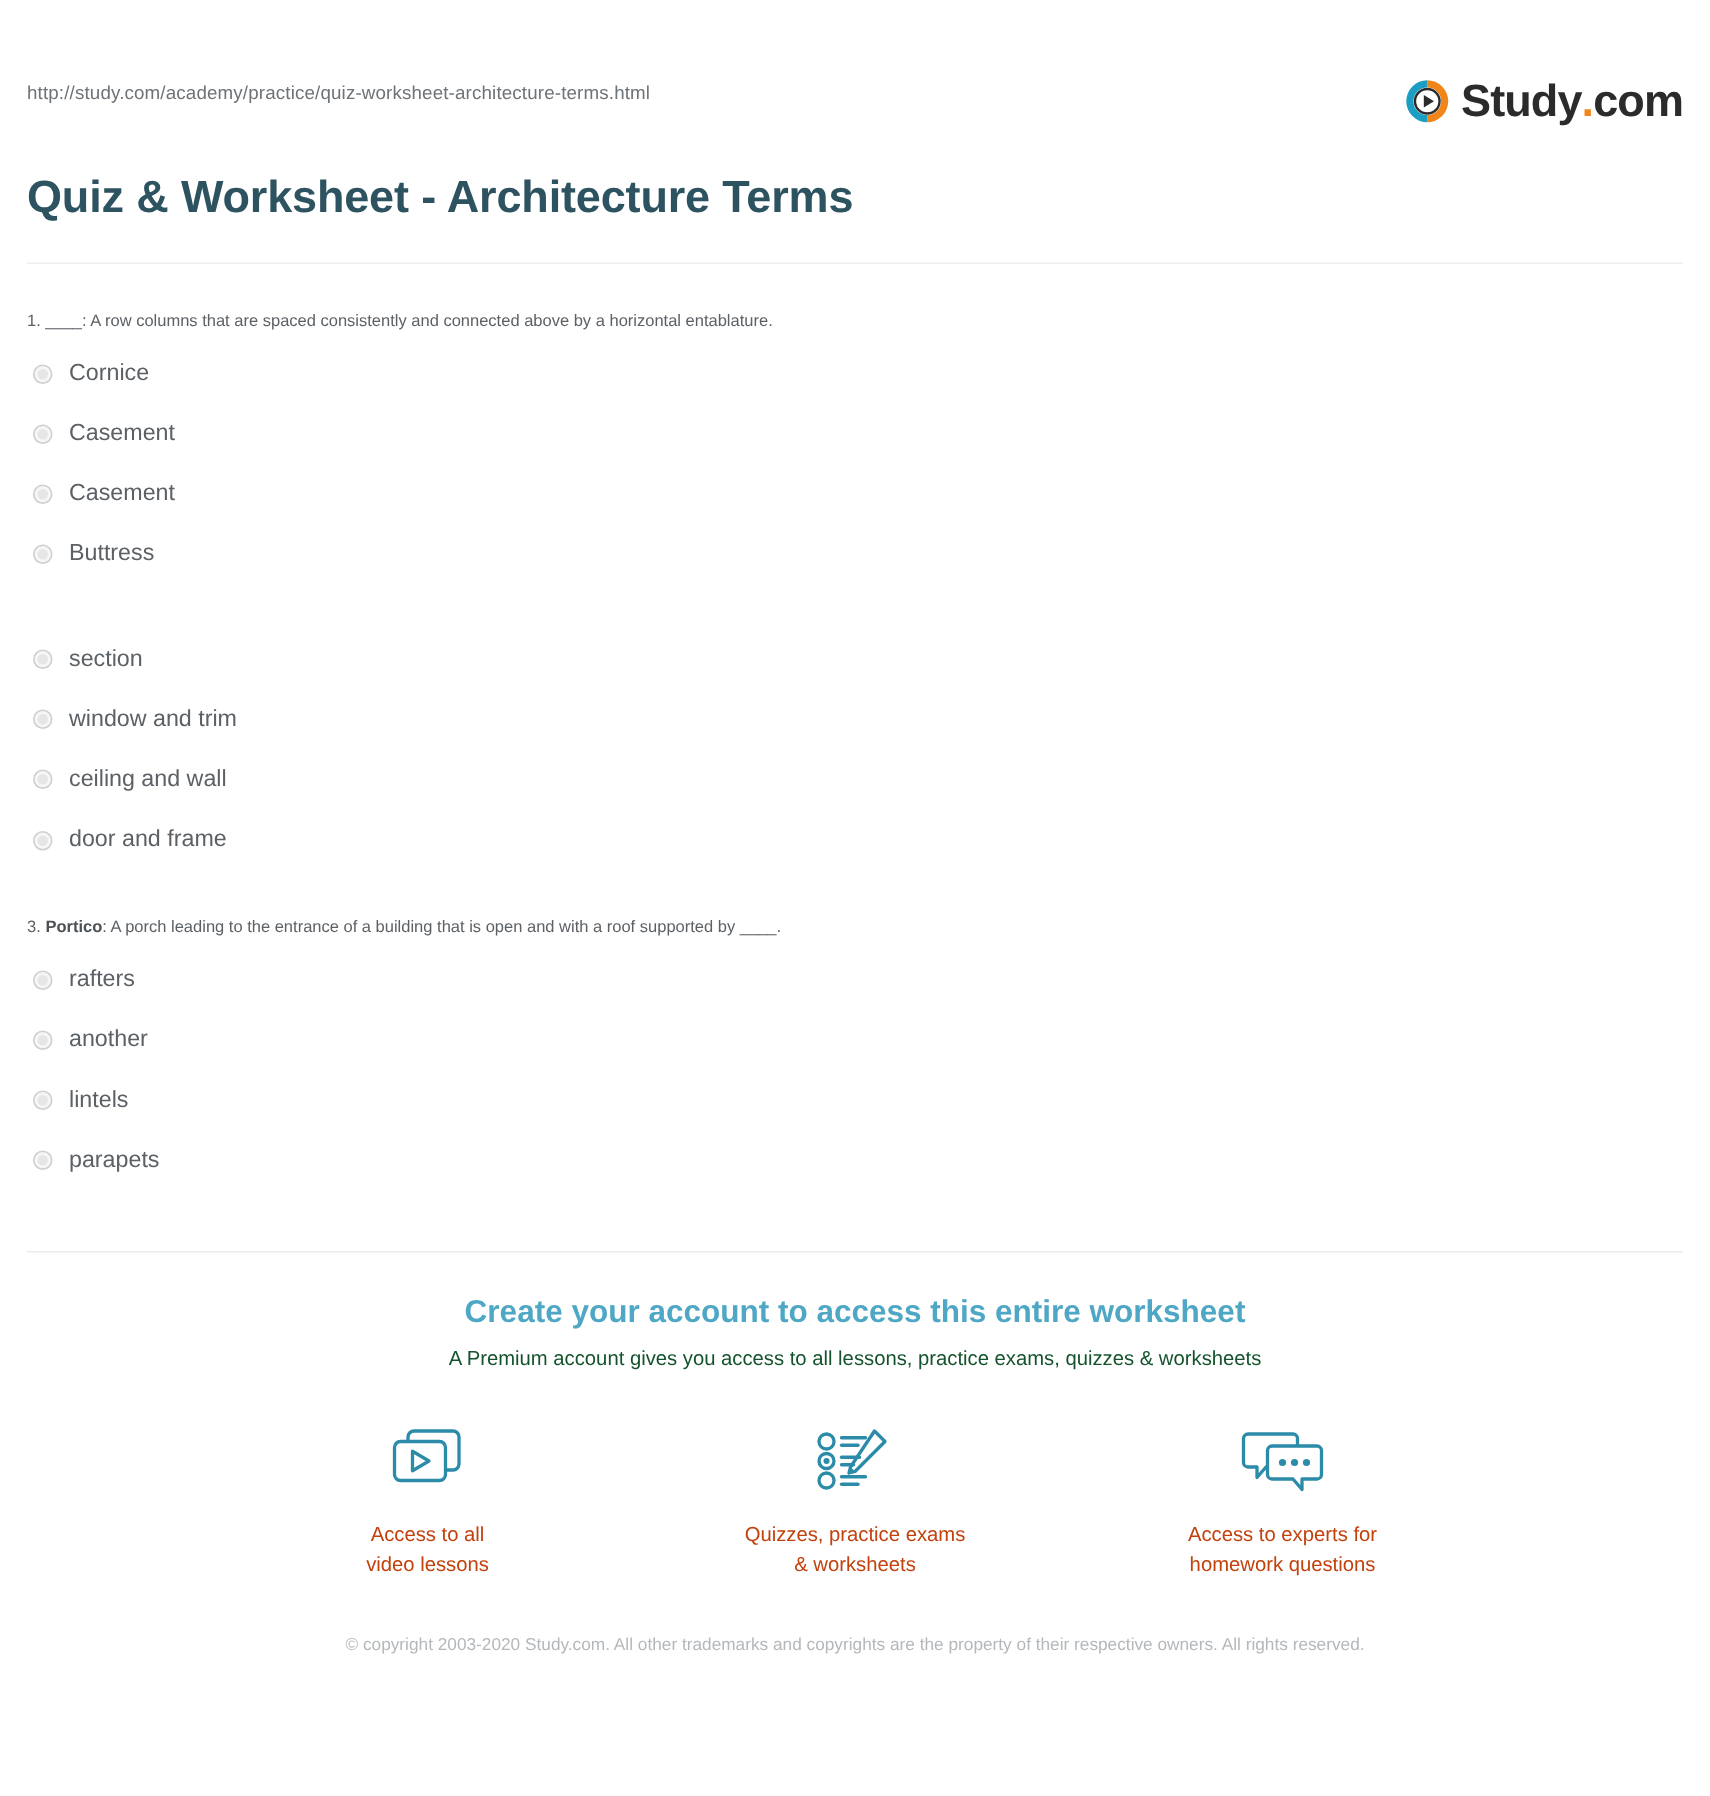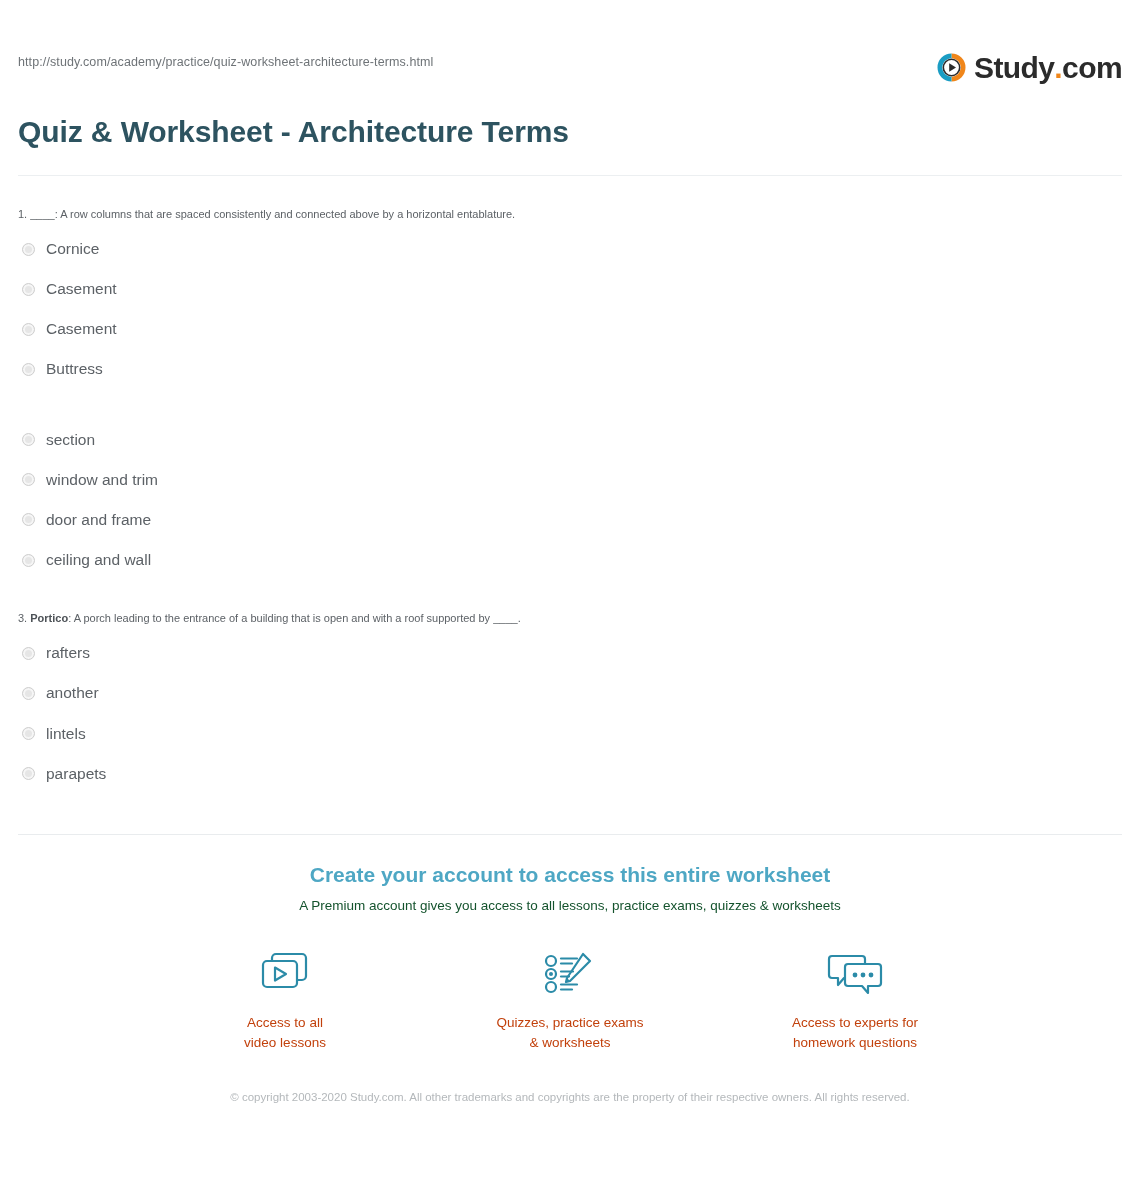--- a/index.html
+++ b/index.html
@@ -223,25 +223,25 @@
       <li class="answer-item">
         <span class="radio-dot"></span>
         <span>section</span>
       </li>
       <li class="answer-item">
         <span class="radio-dot"></span>
         <span>window and trim</span>
       </li>
       <li class="answer-item">
         <span class="radio-dot"></span>
+        <span>ceiling and wall</span>
+      </li>
+      <li class="answer-item">
+        <span class="radio-dot"></span>
         <span>door and frame</span>
-      </li>
-      <li class="answer-item">
-        <span class="radio-dot"></span>
-        <span>ceiling and wall</span>
       </li>
     </ul>
   </div>
 
   <div class="question-block">
     <p class="question-prompt">
       <span>3.</span>
       <span class="term">Portico</span><span>: A porch leading to the entrance of a building that is open and with a roof supported by ____.</span>
     </p>
     <ul class="answer-list">

